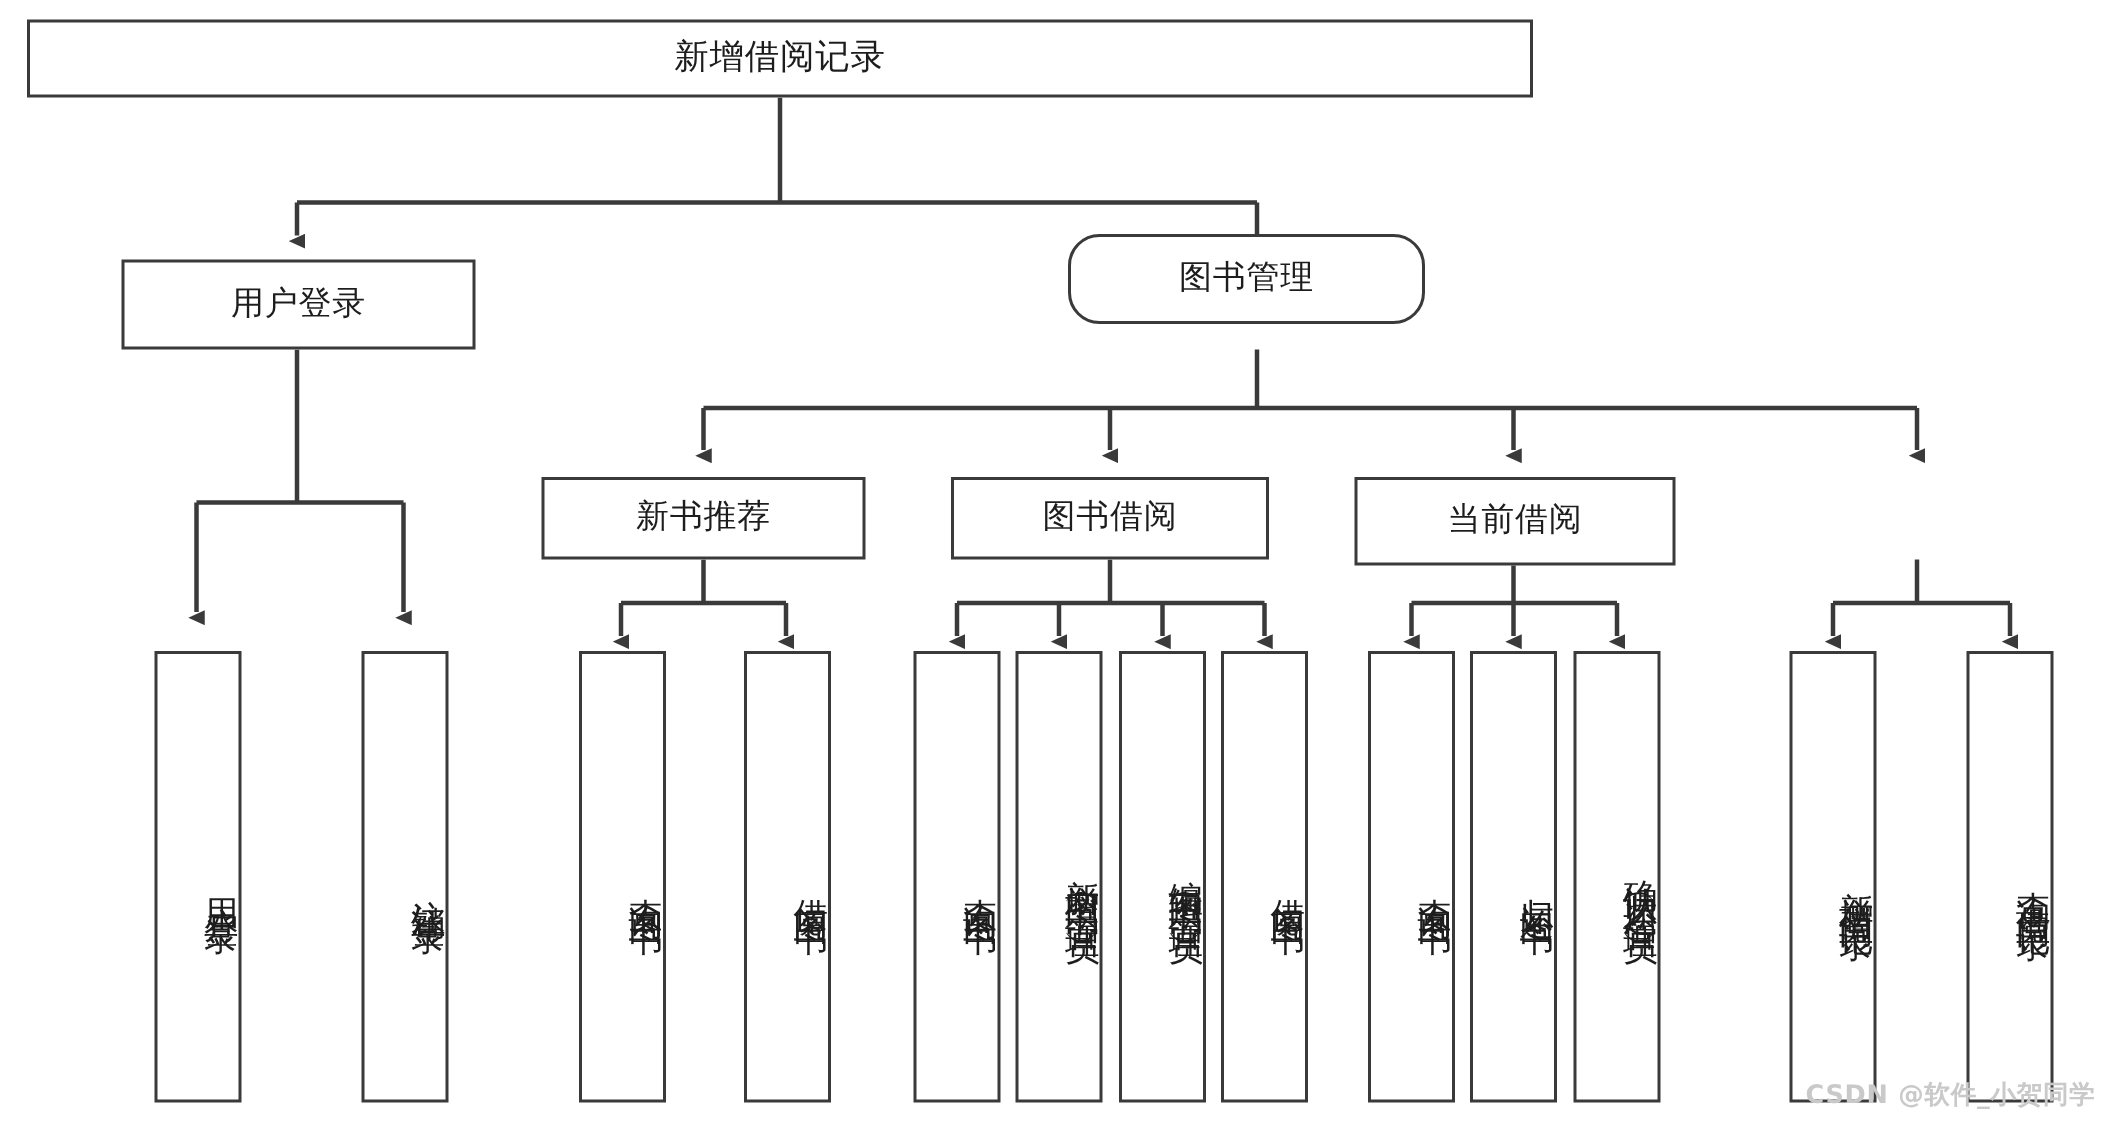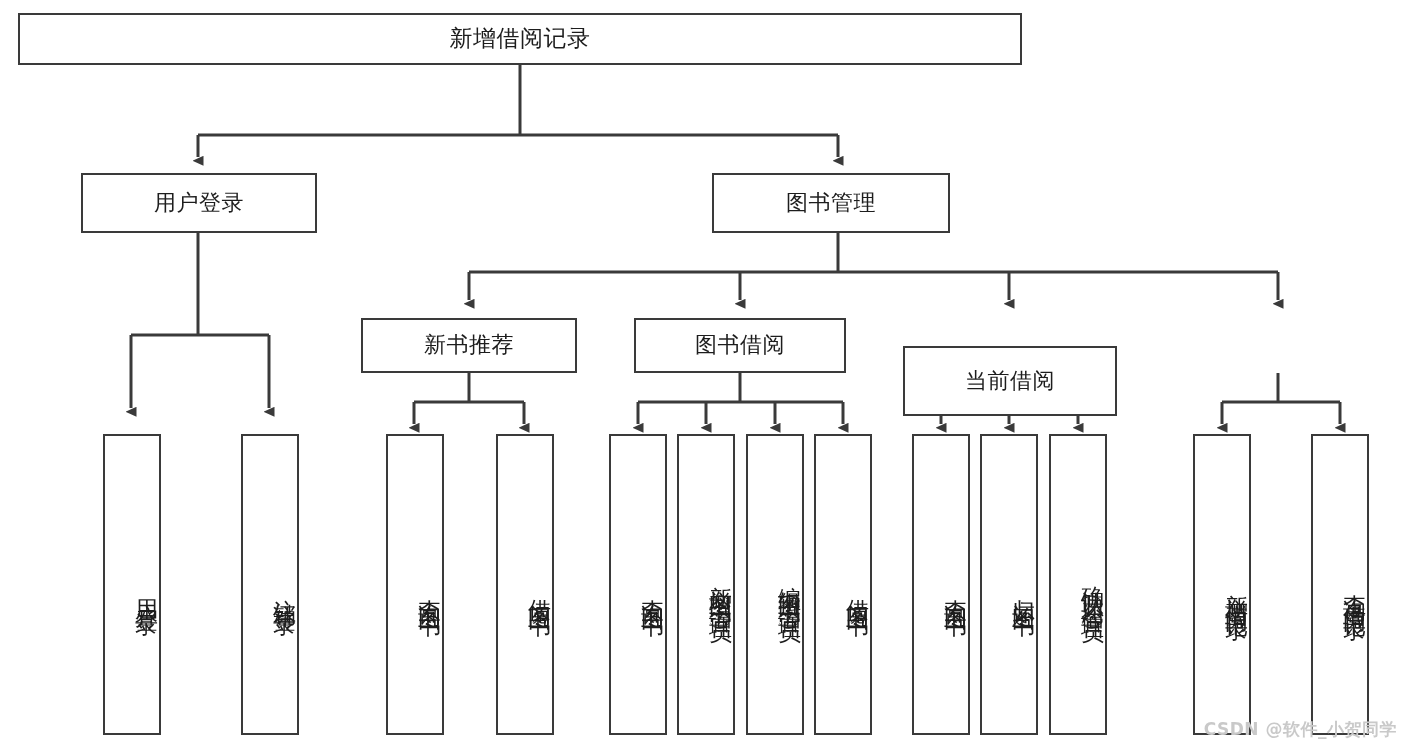--- a/index.html
+++ b/index.html
@@ -130,33 +130,33 @@
   </svg>
 
   <div class="node h root" style="left:18px; top:13px; width:1004px; height:52px;">
     <span>新增借阅记录</span>
   </div>
 
   <div class="node h" style="left:81px; top:173px; width:236px; height:60px;">
     <span>用户登录</span>
   </div>
 
-  <div class="node h" style="left:712px; top:173px; width:238px; height:60px;">
+  <div class="node h" style="left:712px; top:156px; width:238px; height:60px;border-radius:21px;">
     <span>图书管理</span>
   </div>
 
   <div class="node h" style="left:634px; top:318px; width:212px; height:55px;">
     <span>图书借阅</span>
   </div>
 
   <div class="node h" style="left:361px; top:318px; width:216px; height:55px;">
     <span>新书推荐</span>
   </div>
 
-  <div class="node h" style="left:903px; top:318px; width:214px; height:70px;margin-top:28px;">
+  <div class="node h" style="left:903px; top:318px; width:214px; height:59px;">
     <span>当前借阅</span>
   </div>
 
 
   <div class="node v" style="left:103px; top:434px; width:58px; height:301px;">
     <span class="vtext">用户登录</span>
   </div>
   <div class="node v" style="left:241px; top:434px; width:58px; height:301px;">
     <span class="vtext">注销登录</span>
   </div>

